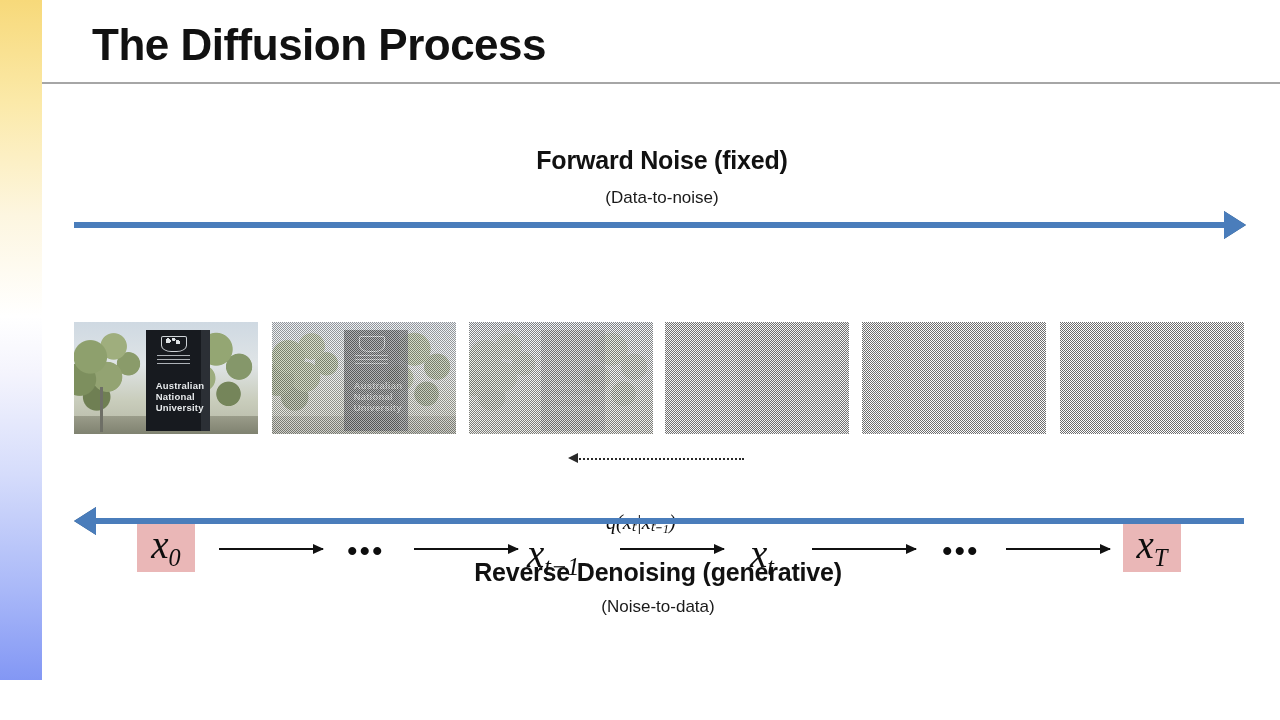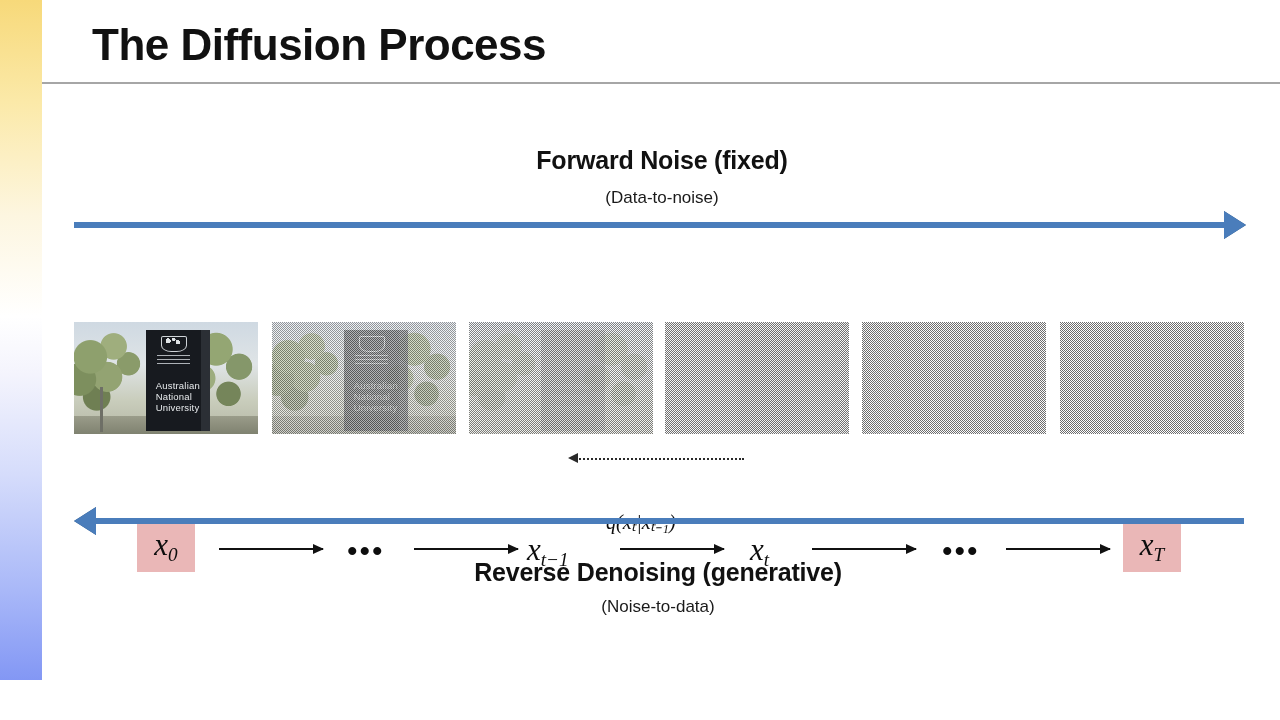--- a/index.html
+++ b/index.html
@@ -213,21 +213,21 @@
   
   .sym-row { position: absolute; left: 0; top: 256px; width: 1280px; height: 62px; }
   .math {
     font-family: "Liberation Serif", serif;
     font-style: italic;
     color: #0d0d0d;
     white-space: nowrap;
   }
   .sym {
     position: absolute;
-    font-size: 31px;
+    font-size: 39px;
     line-height: 1;
   }
   .sym sub {
     font-size: 0.62em;
     font-style: italic;
     vertical-align: -0.32em;
   }
   .sym-box {
     position: absolute;
     background: #eab7b7;
@@ -275,20 +275,21 @@
 
   
   .thumbs { position: absolute; left: 0; top: 322px; width: 1280px; height: 112px; }
   .thumb {
     position: absolute;
     top: 0;
     width: 184px;
     height: 112px;
     overflow: hidden;
     background: #9a9a9a;
+    font-weight: bold;
   }
   .thumb .pic { position: absolute; inset: 0; }
 
   
   .anu-sky {
     position: absolute; inset: 0;
     background: linear-gradient(180deg, #cfd9e2 0%, #dfe4e6 38%, #c9cdbc 70%, #b4b6a4 100%);
   }
   .anu-trees-l {
     position: absolute; left: -4%; top: 6%; width: 58%; height: 78%;

